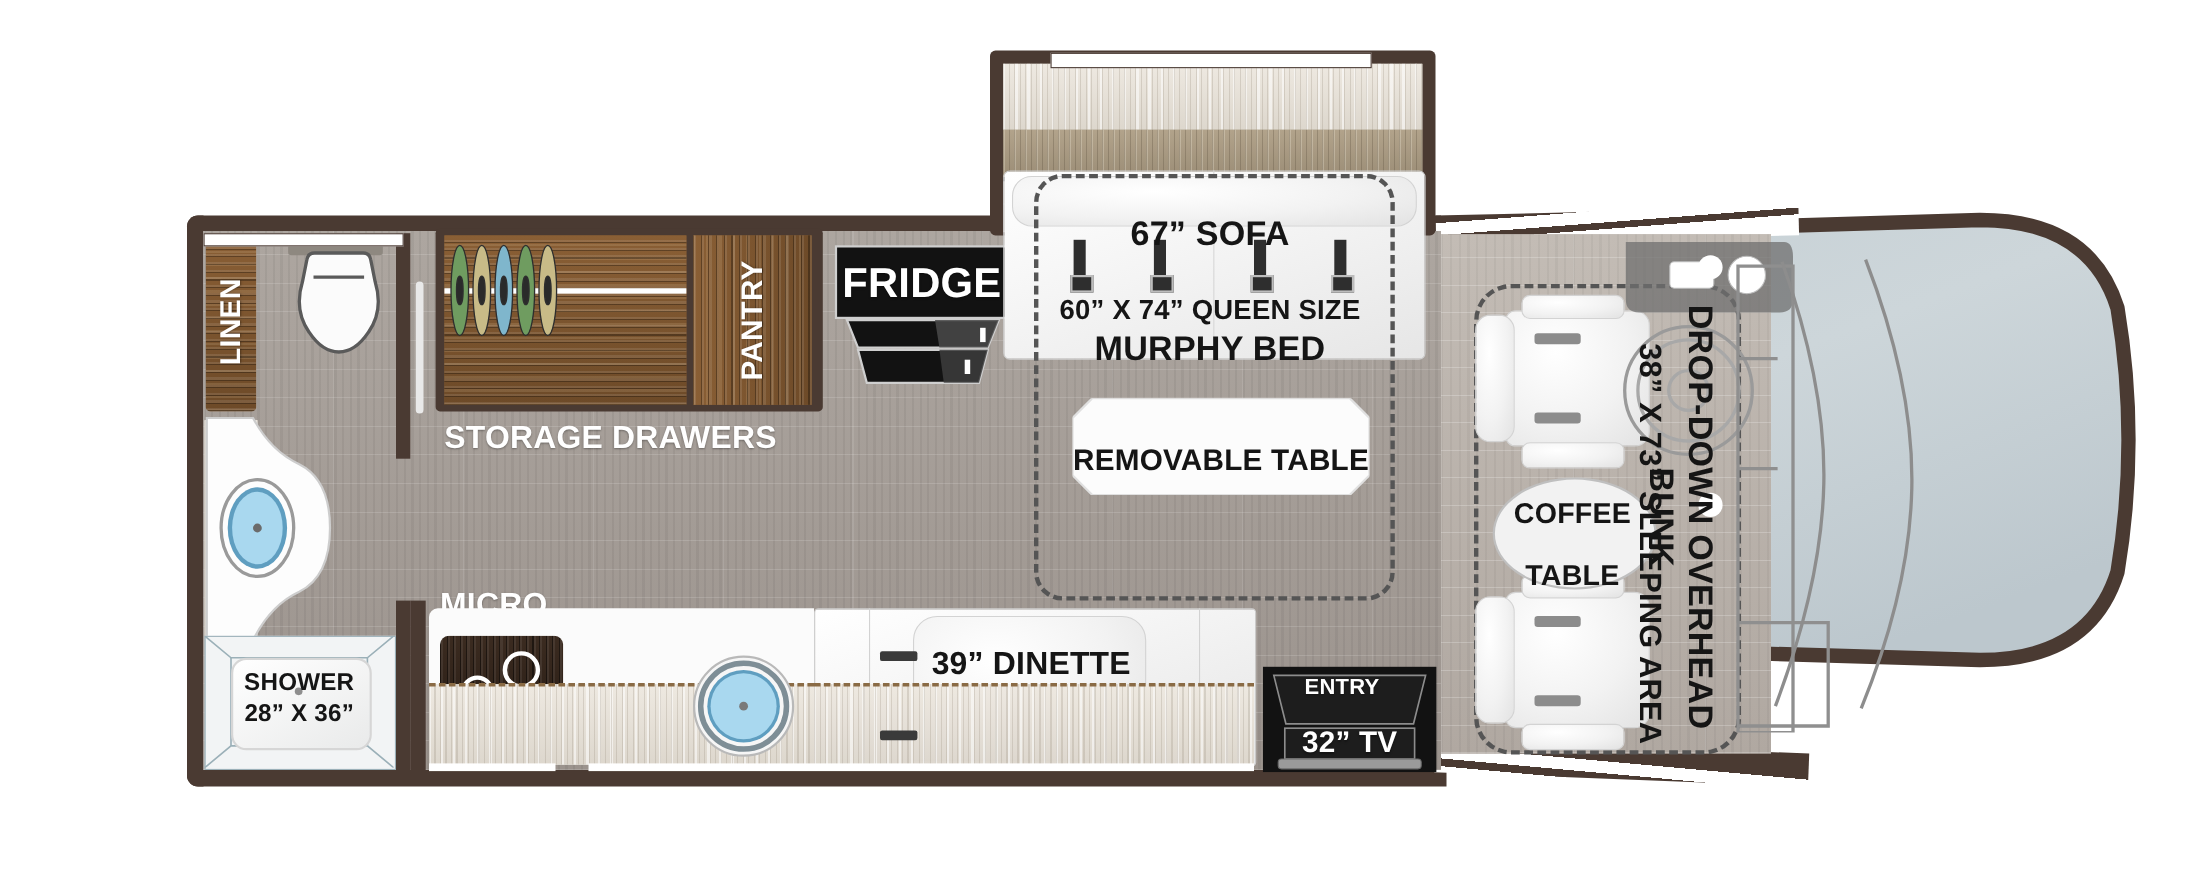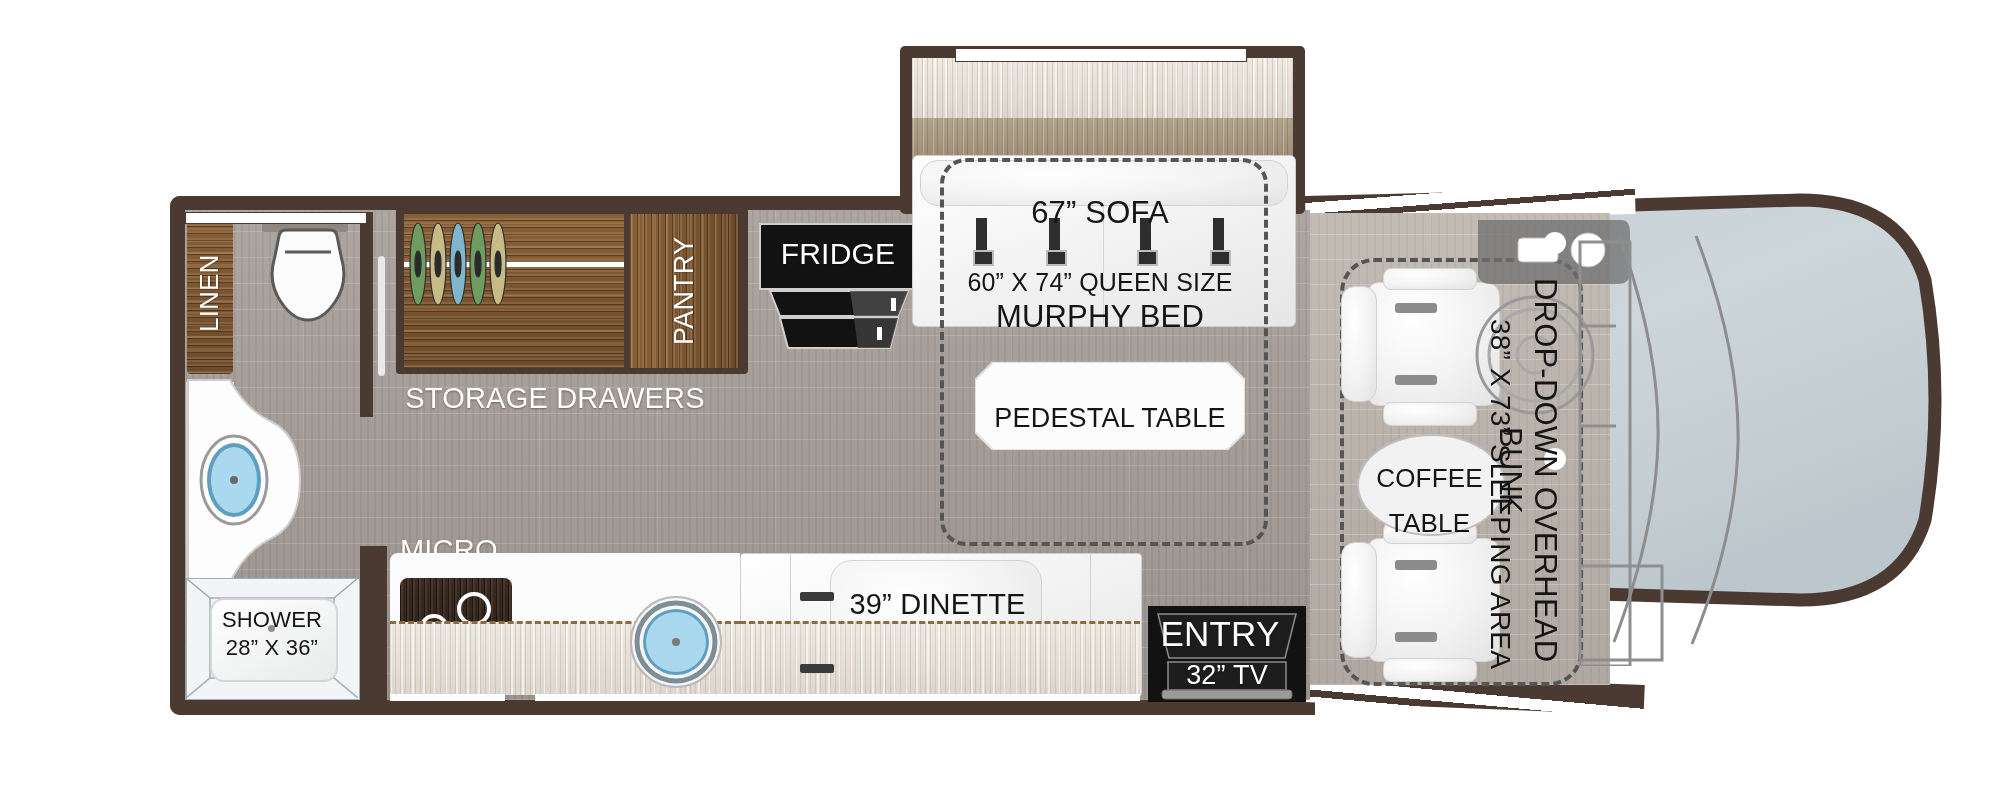--- a/index.html
+++ b/index.html
@@ -2,21 +2,21 @@
 <html><head>
 <meta charset="utf-8">
 <style>
   html,body{margin:0;padding:0;background:#ffffff;}
   body{width:2000px;height:800px;overflow:hidden;font-family:"Liberation Sans",sans-serif;}
 
   #stage{position:relative;width:2000px;height:800px;background:#fff;}
 
   
   .abs{position:absolute;}
-  .lbl{position:absolute;color:#151515;font-weight:400;letter-spacing:.2px;
+  .lbl{position:absolute;color:#151515;font-weight:700;letter-spacing:.2px;
        text-align:center;line-height:1.12;white-space:pre-line;}
   .lbl-w{color:#ffffff;text-shadow:0 1px 2px rgba(0,0,0,.35);}
   .vert{writing-mode:vertical-rl;}
   .vert180{writing-mode:vertical-rl;transform:rotate(180deg);}
 
   
   .floor-tile{
     background-color:#a39c96;
     background-image:
       repeating-linear-gradient(0deg, rgba(255,255,255,.14) 0 1px, rgba(0,0,0,0) 1px 26px),
@@ -185,21 +185,21 @@
 
   <svg class="abs" style="left:758px;top:222px;" width="160" height="130" viewBox="0 0 160 130">
     <rect x="2" y="2" width="156" height="65" fill="#121212" stroke="#cfcfcf" stroke-width="2"></rect>
     <path d="M12 69 L150 69 L140 94 L22 94 Z" fill="#121212" stroke="#cfcfcf" stroke-width="2"></path>
     <path d="M22 96 L140 96 L132 126 L30 126 Z" fill="#121212" stroke="#cfcfcf" stroke-width="2"></path>
     <path d="M92 69 L150 69 L140 94 L96 94 Z" fill="#4a4a4a" opacity=".85"></path>
     <path d="M96 96 L140 96 L132 126 L100 126 Z" fill="#3d3d3d" opacity=".85"></path>
     <rect x="133" y="76" width="5" height="13" fill="#fff"></rect>
     <rect x="119" y="105" width="5" height="13" fill="#fff"></rect>
   </svg>
-  <div class="lbl lbl-w" style="left:758px;top:237px;width:160px;font-size:30px;">FRIDGE</div>
+  <div class="lbl lbl-w" style="left:758px;top:237px;width:160px;font-size:38px;">FRIDGE</div>
 
   <div class="lbl lbl-w" style="left:390px;top:382px;width:330px;font-size:29px;">STORAGE DRAWERS</div>
 
   <div class="abs wall" style="left:373px;top:546px;width:14px;height:154px;"></div>
   <div class="lbl lbl-w" style="left:400px;top:534px;width:160px;font-size:29px;text-align:left;">MICRO</div>
 
   <div class="abs" style="left:390px;top:553px;width:350px;height:142px;background:#fbfbfb;border-radius:8px 0 0 0;"></div>
   <div class="abs wood-espresso" style="left:400px;top:578px;width:112px;height:80px;border-radius:8px;"></div>
   <div class="abs" style="left:457px;top:592px;width:26px;height:26px;border-radius:50%;border:4px solid #fff;"></div>
   <div class="abs" style="left:419px;top:614px;width:22px;height:22px;border-radius:50%;border:4px solid #fff;"></div>
@@ -227,21 +227,21 @@
 
   <div class="abs" style="left:390px;top:694px;width:115px;height:7px;background:#ffffff;"></div>
   <div class="abs" style="left:535px;top:694px;width:605px;height:7px;background:#ffffff;"></div>
 
   <svg class="abs" style="left:1148px;top:606px;" width="158" height="96" viewBox="0 0 158 96">
     <rect x="0" y="0" width="158" height="96" fill="#121212"></rect>
     <path d="M10 8 L148 8 L137 52 L21 52 Z" fill="#1d1d1d" stroke="#8c8c8c" stroke-width="1.5"></path>
     <rect x="20" y="56" width="118" height="28" fill="#1d1d1d" stroke="#8c8c8c" stroke-width="1.5"></rect>
     <rect x="14" y="84" width="130" height="9" rx="3" fill="#9a9a9a" stroke="#6a6a6a" stroke-width="1"></rect>
   </svg>
-  <div class="lbl lbl-w" style="left:1148px;top:614px;width:144px;font-size:35px;">ENTRY</div>
+  <div class="lbl lbl-w" style="left:1148px;top:614px;width:144px;font-size:20px;">ENTRY</div>
   <div class="lbl lbl-w" style="left:1148px;top:660px;width:158px;font-size:27px;">32” TV</div>
 
   <div class="abs cushion" style="left:912px;top:155px;width:382px;height:170px;border-radius:6px;"></div>
   <div class="abs" style="left:1103px;top:155px;width:1px;height:170px;background:#d6d6d6;"></div>
   <div class="abs cushion-soft" style="left:920px;top:160px;width:366px;height:44px;border-radius:18px;"></div>
   <div class="abs dash-box" style="left:940px;top:158px;width:320px;height:380px;"></div>
 
   <div class="abs" style="left:976px;top:218px;width:11px;height:36px;background:#2e2e2e;"></div>
   <div class="abs" style="left:973px;top:250px;width:17px;height:12px;background:#2e2e2e;border:2px solid #bdbdbd;"></div>
   <div class="abs" style="left:1049px;top:218px;width:11px;height:36px;background:#2e2e2e;"></div>
@@ -251,41 +251,41 @@
   <div class="abs" style="left:1213px;top:218px;width:11px;height:36px;background:#2e2e2e;"></div>
   <div class="abs" style="left:1210px;top:250px;width:17px;height:12px;background:#2e2e2e;border:2px solid #bdbdbd;"></div>
 
   <div class="lbl" style="left:940px;top:196px;width:320px;font-size:31px;">67” SOFA</div>
   <div class="lbl" style="left:926px;top:268px;width:348px;font-size:25px;">60” X 74” QUEEN SIZE</div>
   <div class="lbl" style="left:926px;top:300px;width:348px;font-size:31px;">MURPHY BED</div>
 
   <svg class="abs" style="left:975px;top:362px;" width="270" height="88" viewBox="0 0 270 88">
     <path d="M18 0 L252 0 L270 18 L270 70 L252 88 L18 88 L0 70 L0 18 Z" fill="#fcfcfc" stroke="#e0e0e0" stroke-width="2"></path>
   </svg>
-  <div class="lbl" style="left:965px;top:403px;width:290px;font-size:27px;">PEDESTAL TABLE</div>
+  <div class="lbl" style="left:965px;top:403px;width:290px;font-size:27px;">REMOVABLE TABLE</div>
 
   <div class="abs dash-box" style="left:1340px;top:258px;width:235px;height:420px;border-radius:34px;"></div>
 
   <div class="abs cushion-soft" style="left:1368px;top:282px;width:130px;height:122px;border-radius:10px 14px 14px 10px;"></div>
   <div class="abs cushion-soft" style="left:1341px;top:286px;width:34px;height:114px;border-radius:14px;"></div>
   <div class="abs cushion-soft" style="left:1383px;top:268px;width:92px;height:20px;border-radius:8px;"></div>
   <div class="abs cushion-soft" style="left:1383px;top:402px;width:92px;height:22px;border-radius:8px;"></div>
   <div class="abs" style="left:1395px;top:303px;width:42px;height:10px;background:#8c8c8c;border-radius:3px;"></div>
   <div class="abs" style="left:1395px;top:375px;width:42px;height:10px;background:#8c8c8c;border-radius:3px;"></div>
 
   <div class="abs cushion-soft" style="left:1368px;top:538px;width:130px;height:122px;border-radius:10px 14px 14px 10px;"></div>
   <div class="abs cushion-soft" style="left:1341px;top:542px;width:34px;height:114px;border-radius:14px;"></div>
   <div class="abs cushion-soft" style="left:1383px;top:522px;width:92px;height:20px;border-radius:8px;"></div>
   <div class="abs cushion-soft" style="left:1383px;top:658px;width:92px;height:22px;border-radius:8px;"></div>
   <div class="abs" style="left:1395px;top:560px;width:42px;height:10px;background:#8c8c8c;border-radius:3px;"></div>
   <div class="abs" style="left:1395px;top:632px;width:42px;height:10px;background:#8c8c8c;border-radius:3px;"></div>
 
   <div class="abs" style="left:1357px;top:434px;width:145px;height:98px;border-radius:50%;
               background:#f2f2f2;border:2px solid #bfbfbf;"></div>
-  <div class="lbl" style="left:1357px;top:464px;width:145px;font-size:26px;">COFFEE</div>
+  <div class="lbl" style="left:1357px;top:452px;width:145px;font-size:26px;">COFFEE</div>
   <div class="lbl" style="left:1357px;top:509px;width:145px;font-size:26px;">TABLE</div>
 
   <svg class="abs" style="left:1470px;top:216px;" width="160" height="70" viewBox="0 0 160 70">
     <path d="M8 4 L152 4 Q160 4 160 18 L160 56 Q160 68 148 68 L20 68 Q8 68 8 56 Z" fill="#6f6f6f" opacity=".75"></path>
     <rect x="48" y="22" width="40" height="24" rx="4" fill="#fff" stroke="#bbb"></rect>
     <circle cx="118" cy="34" r="17" fill="#fff" stroke="#bbb"></circle>
   </svg>
   <svg class="abs" style="left:1470px;top:290px;" width="130" height="130" viewBox="0 0 130 130">
     <circle cx="65" cy="65" r="58" fill="none" stroke="#9a9a9a" stroke-width="3"></circle>
     <circle cx="65" cy="65" r="46" fill="none" stroke="#a8a8a8" stroke-width="3"></circle>

